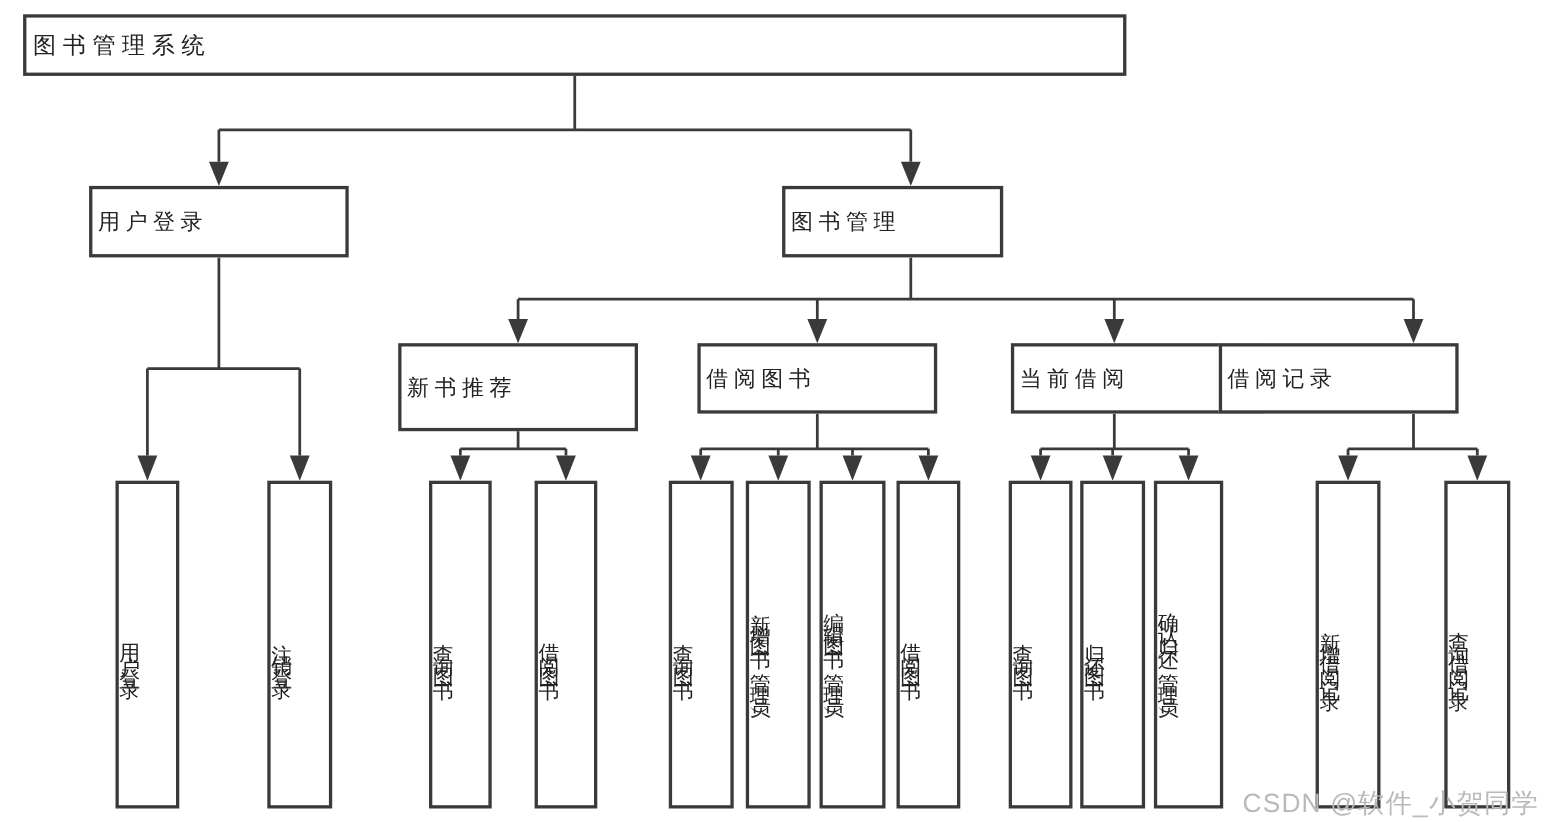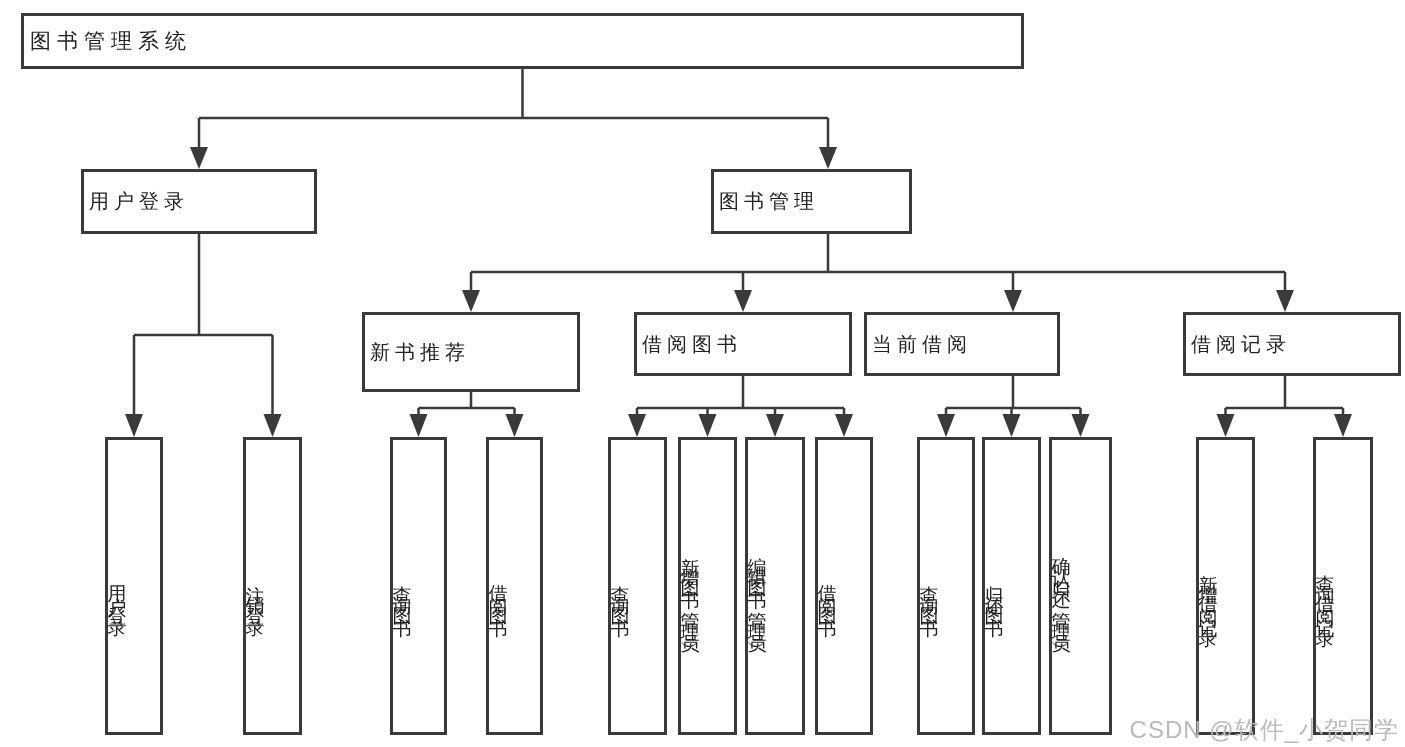--- a/index.html
+++ b/index.html
@@ -82,24 +82,24 @@
   <div class="node hnode" style="left:711px;top:169px;width:201px;height:65px">
     <span class="lbl">图书管理</span>
   </div>
 
   <div class="node hnode" style="left:362px;top:312px;width:218px;height:80px">
     <span class="lbl">新书推荐</span>
   </div>
   <div class="node hnode" style="left:634px;top:312px;width:218px;height:64px">
     <span class="lbl">借阅图书</span>
   </div>
-  <div class="node hnode" style="left:864px;top:312px;width:196px;height:64px">
+  <div class="node hnode" style="left:919px;top:312px;width:230px;height:64px">
     <span class="lbl">当前借阅</span>
   </div>
-  <div class="node hnode" style="left:1183px;top:312px;width:218px;height:64px">
+  <div class="node hnode" style="left:1108px;top:312px;width:218px;height:64px">
     <span class="lbl">借阅记录</span>
   </div>
 
   <div class="node vnode" style="left:105px;top:437px;width:58px;height:298px">
     <span class="lbl">用户登录</span>
   </div>
   <div class="node vnode" style="left:243px;top:437px;width:59px;height:298px">
     <span class="lbl">注销登录</span>
   </div>
 

